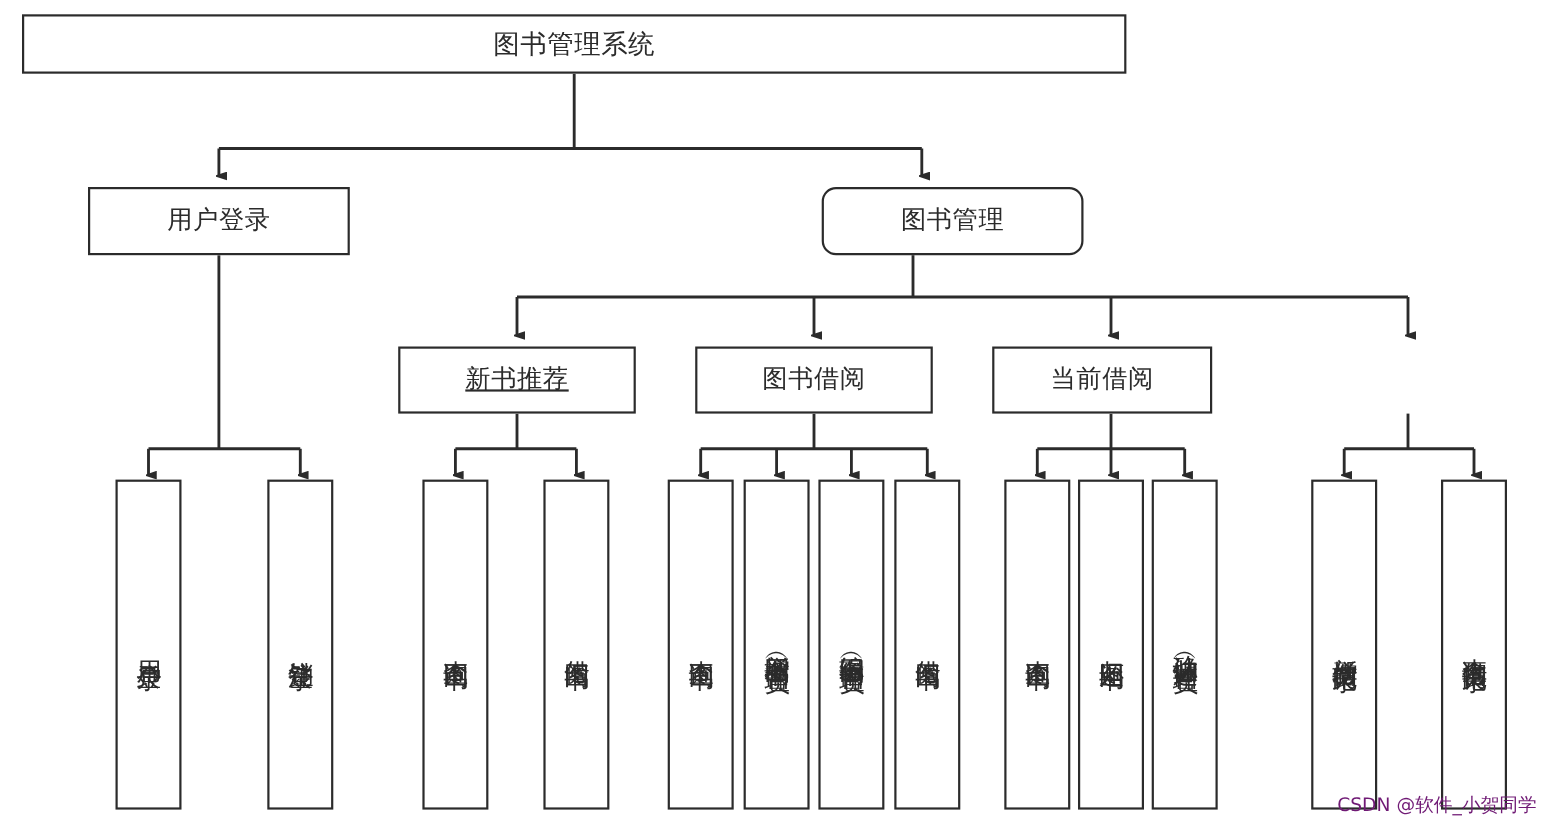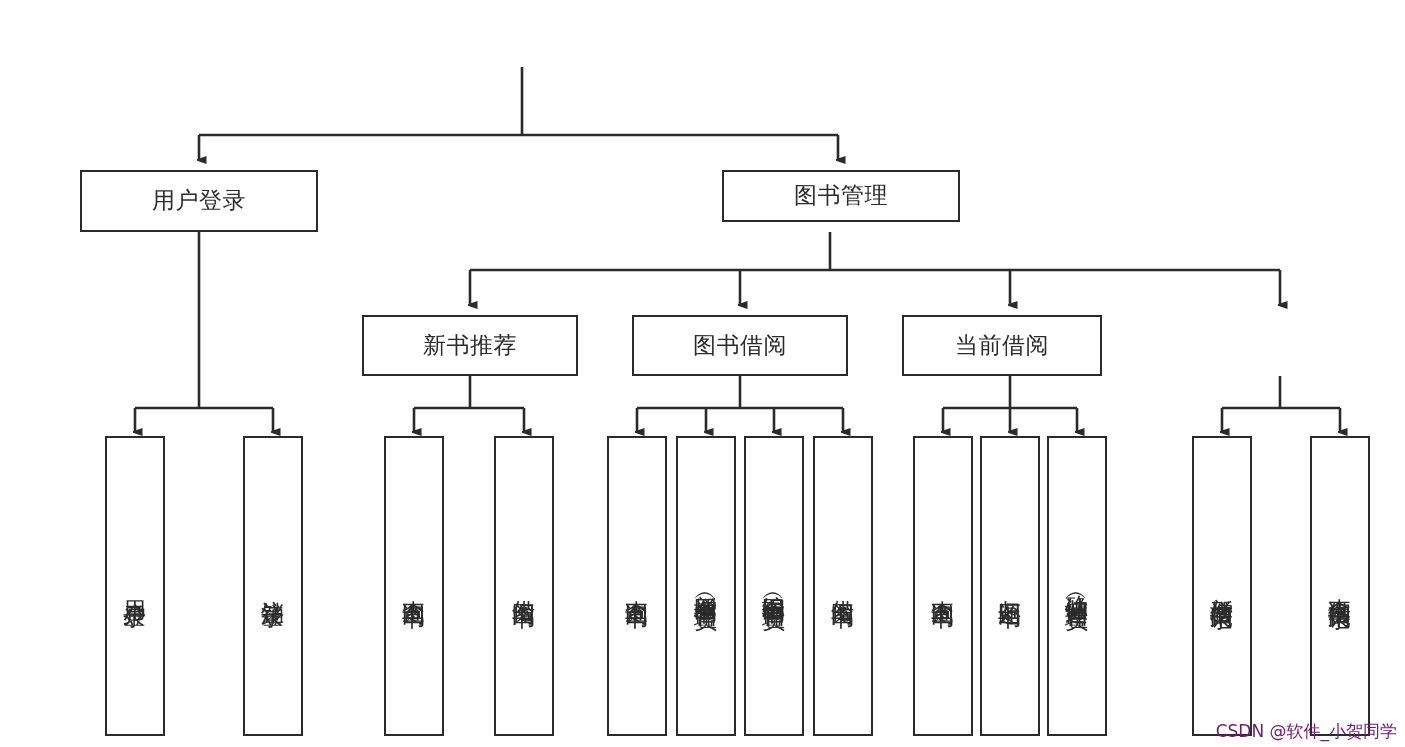--- a/index.html
+++ b/index.html
@@ -119,29 +119,32 @@
       <path d="M1010,408 L1010,432" marker-end="url(#arrow)"></path>
       <path d="M1077,408 L1077,432" marker-end="url(#arrow)"></path>
 
       <path d="M1280,376 L1280,408"></path>
       <path d="M1222,408 L1340,408"></path>
       <path d="M1222,408 L1222,432" marker-end="url(#arrow)"></path>
       <path d="M1340,408 L1340,432" marker-end="url(#arrow)"></path>
     </g>
   </svg>
 
+  <div class="node h root" style="left:20px; top:13px; width:1004px; height:54px;">
+    <span class="txt">图书管理系统</span>
+  </div>
 
   <div class="node h" style="left:80px; top:170px; width:238px; height:62px;">
     <span class="txt">用户登录</span>
   </div>
-  <div class="node h" style="left:722px; top:170px; width:238px; height:52px;">
+  <div class="node h" style="left:747px; top:170px; width:238px; height:62px;border-radius:13px;">
     <span class="txt">图书管理</span>
   </div>
 
-  <div class="node h" style="left:362px; top:315px; width:216px; height:61px;">
+  <div class="node h" style="left:362px; top:315px; width:216px; height:61px;text-decoration:underline;">
     <span class="txt">新书推荐</span>
   </div>
   <div class="node h" style="left:632px; top:315px; width:216px; height:61px;">
     <span class="txt">图书借阅</span>
   </div>
   <div class="node h" style="left:902px; top:315px; width:200px; height:61px;">
     <span class="txt">当前借阅</span>
   </div>
 
   <div class="node v" style="left:105px; top:436px; width:60px; height:300px;">

